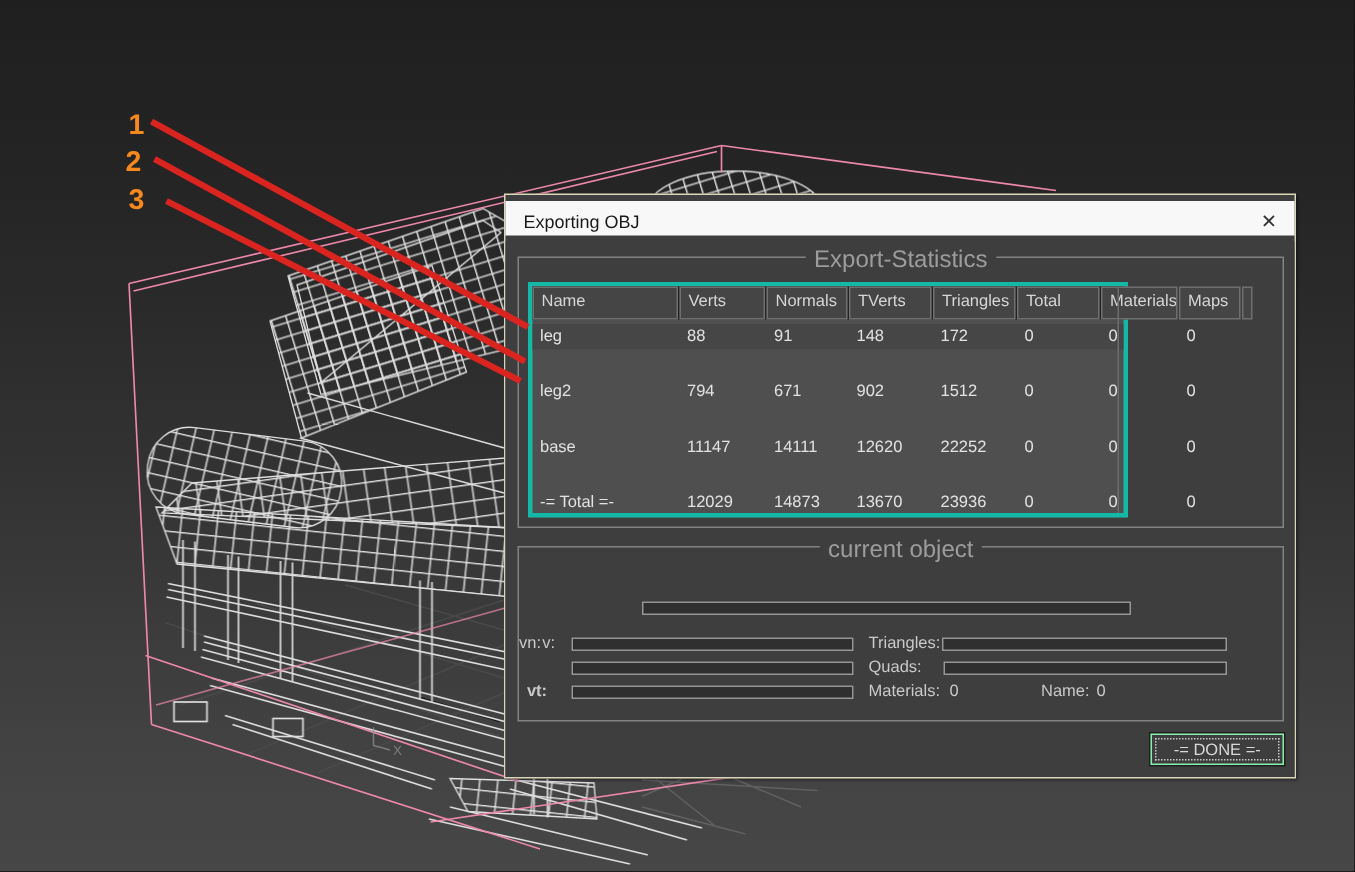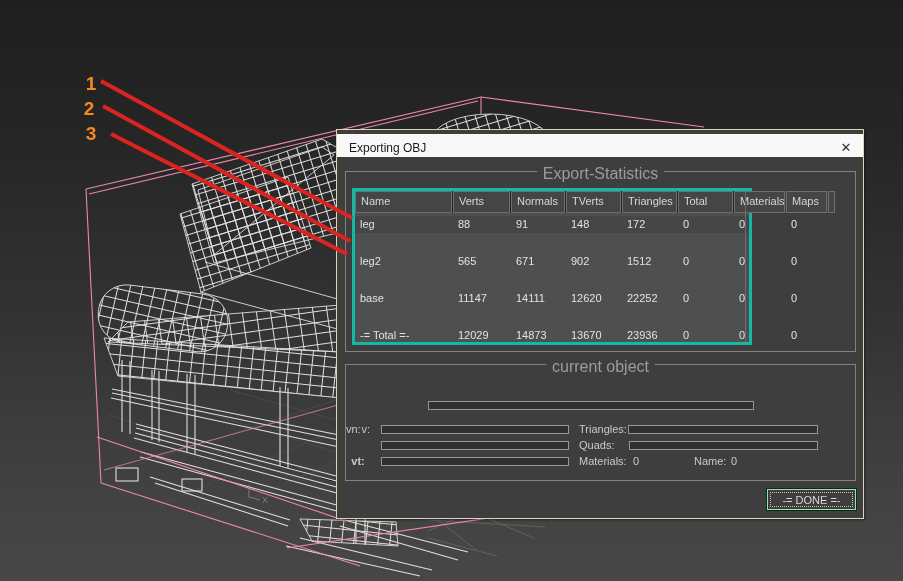--- a/index.html
+++ b/index.html
@@ -158,21 +158,21 @@
               <span>88</span>
               <span>91</span>
               <span>148</span>
               <span>172</span>
               <span>0</span>
               <span>0</span>
               <span>0</span>
           </div>
           <div class="trow">
             <span>leg2</span>
-              <span>565</span>
+              <span>794</span>
               <span>671</span>
               <span>902</span>
               <span>1512</span>
               <span>0</span>
               <span>0</span>
               <span>0</span>
           </div>
           <div class="trow">
             <span>base</span>
               <span>11147</span>

